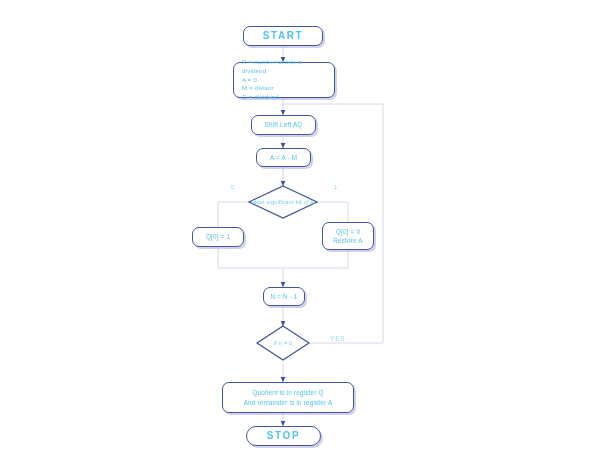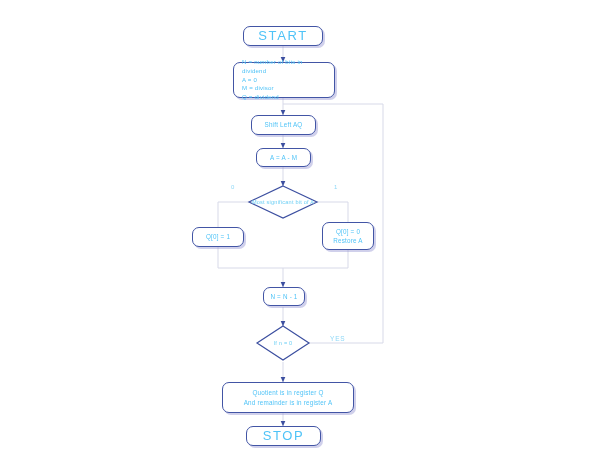--- a/index.html
+++ b/index.html
@@ -23,21 +23,21 @@
     letter-spacing:.2px;
     z-index:2;
   }
   .box{
     border:1.2px solid #4255a5;
     border-radius:7px;
     background:#ffffff;
     box-shadow:2px 2px 0 rgba(150,150,210,.45);
   }
   .box .lines{line-height:1.45;padding:2px 6px;width:100%;}
-  .term{font-weight:normal;letter-spacing:1.6px;font-size:13px;align-items:center;}
+  .term{font-weight:bold;letter-spacing:1.6px;font-size:10px;align-items:center;}
   .proc{font-size:6.3px;}
   .init{font-size:6.1px;text-align:left;}
   .init .lines{text-align:left;padding-left:8px;}
 
   
   .diamond{background:transparent;border:none;box-shadow:none;}
   .diamond .dtext{
     position:relative;z-index:3;font-size:5.6px;color:#6fd0f5;
     width:100%;text-align:center;
   }
@@ -145,17 +145,17 @@
 
   <span class="edge-label big" style="left:330px;top:335px;">YES</span>
 
   <div class="node box proc" style="left:222px;top:382px;width:132px;height:31px;">
     <div class="lines">
       <div>Quotient is in register Q</div>
       <div>And remainder is in register A</div>
     </div>
   </div>
 
-  <div class="node box term" style="left:246px;top:426px;width:75px;height:20px;">
+  <div class="node box term" style="left:246px;top:426px;width:75px;height:20px;border-radius:10px;">
     <span class="lines">STOP</span>
   </div>
 
 </div>
 
 </body></html>

